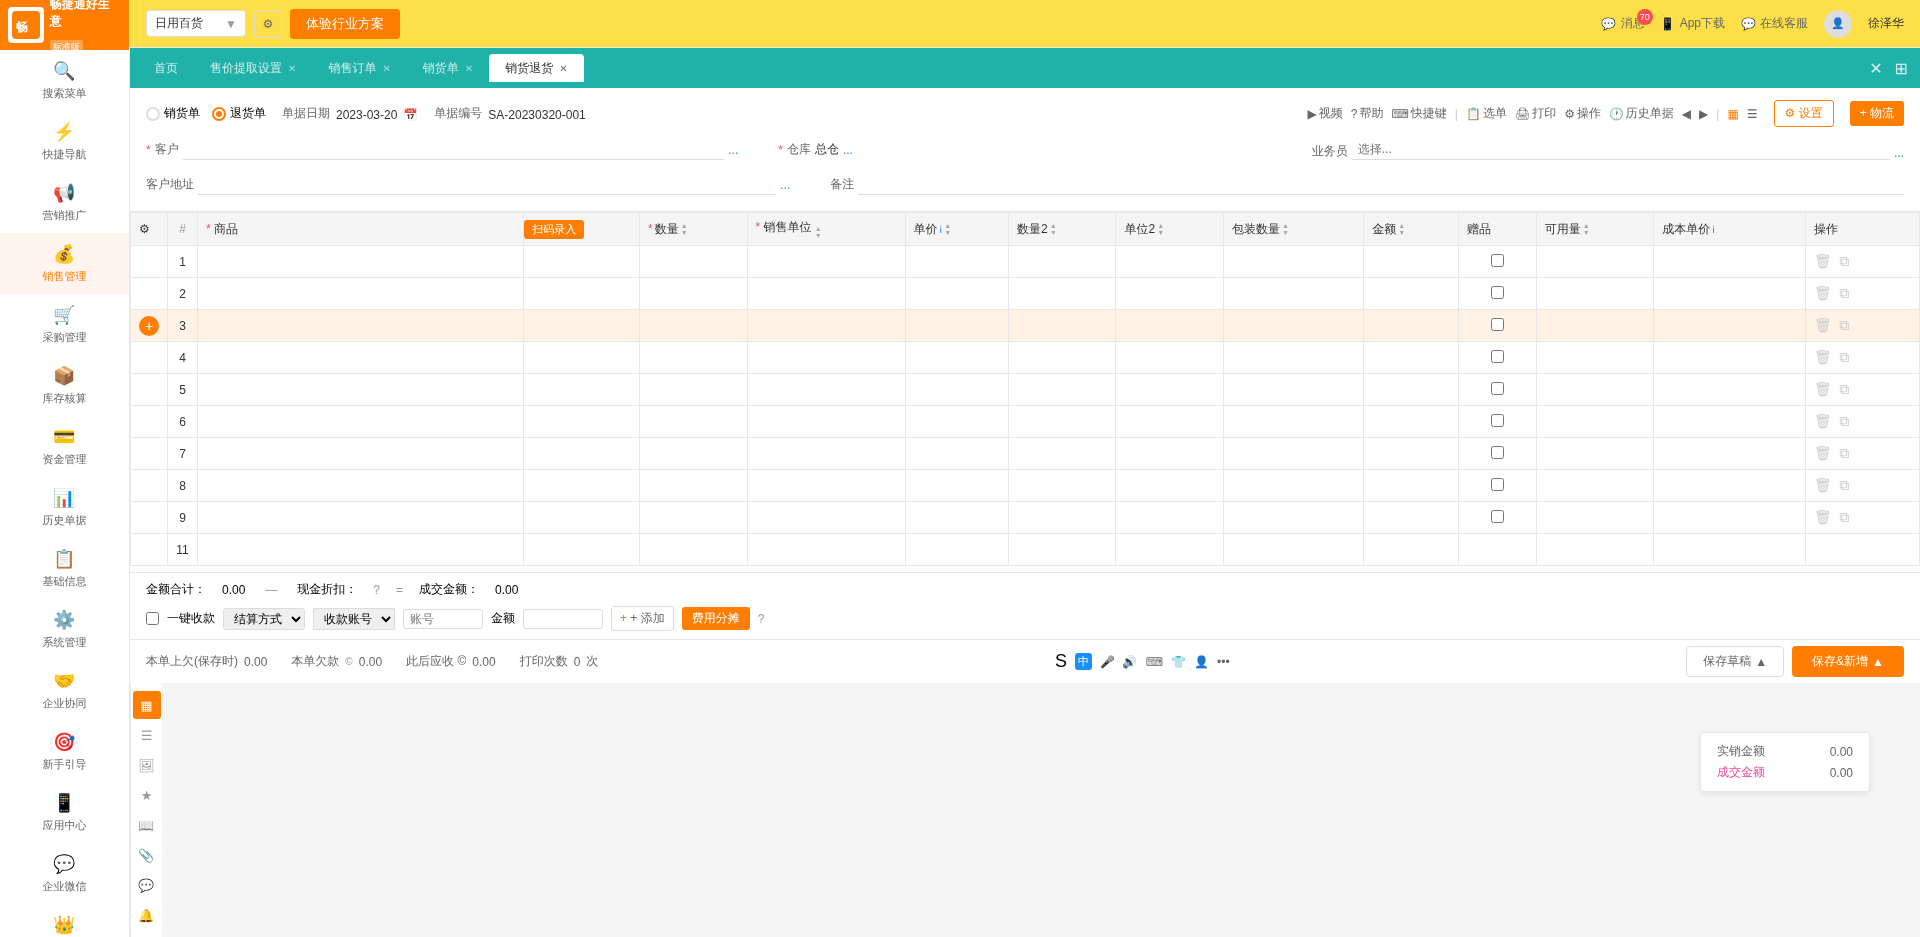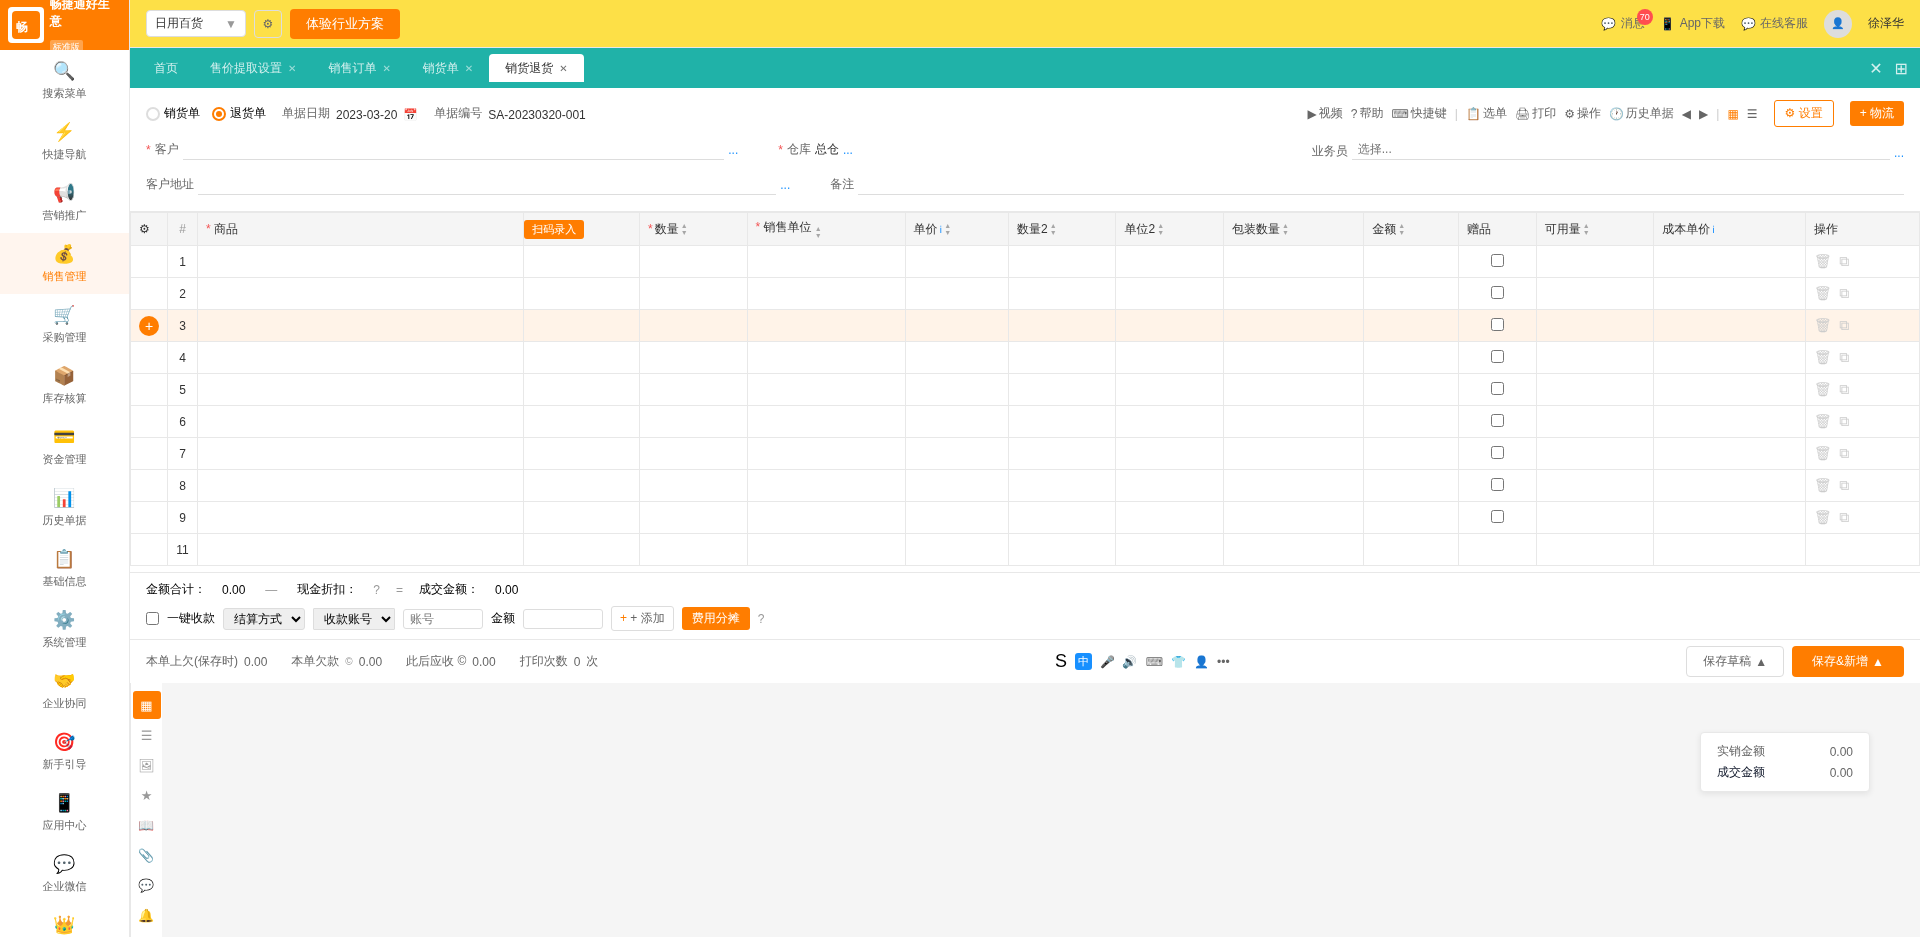--- a/index.html
+++ b/index.html
@@ -792,18 +792,18 @@
       <div class="right-icon">💬</div>
       <div class="right-icon">🔔</div>
     </div>
 
     <div style="position:absolute;right:50px;bottom:145px;background:white;border:1px solid #e8e8e8;border-radius:4px;padding:8px 16px;min-width:170px;box-shadow:0 2px 6px rgba(0,0,0,0.08);">
       <div class="summary-row">
         <span style="color:#666;margin-right:16px;">实销金额</span>
         <span style="font-weight:500;">0.00</span>
       </div>
       <div class="summary-row">
-        <span style="color:#0f172a;">成交金额</span>
+        <span style="color:#ec4899;">成交金额</span>
         <span style="font-weight:500;">0.00</span>
       </div>
     </div>
   </div>
 </div>
 
 </body></html>

